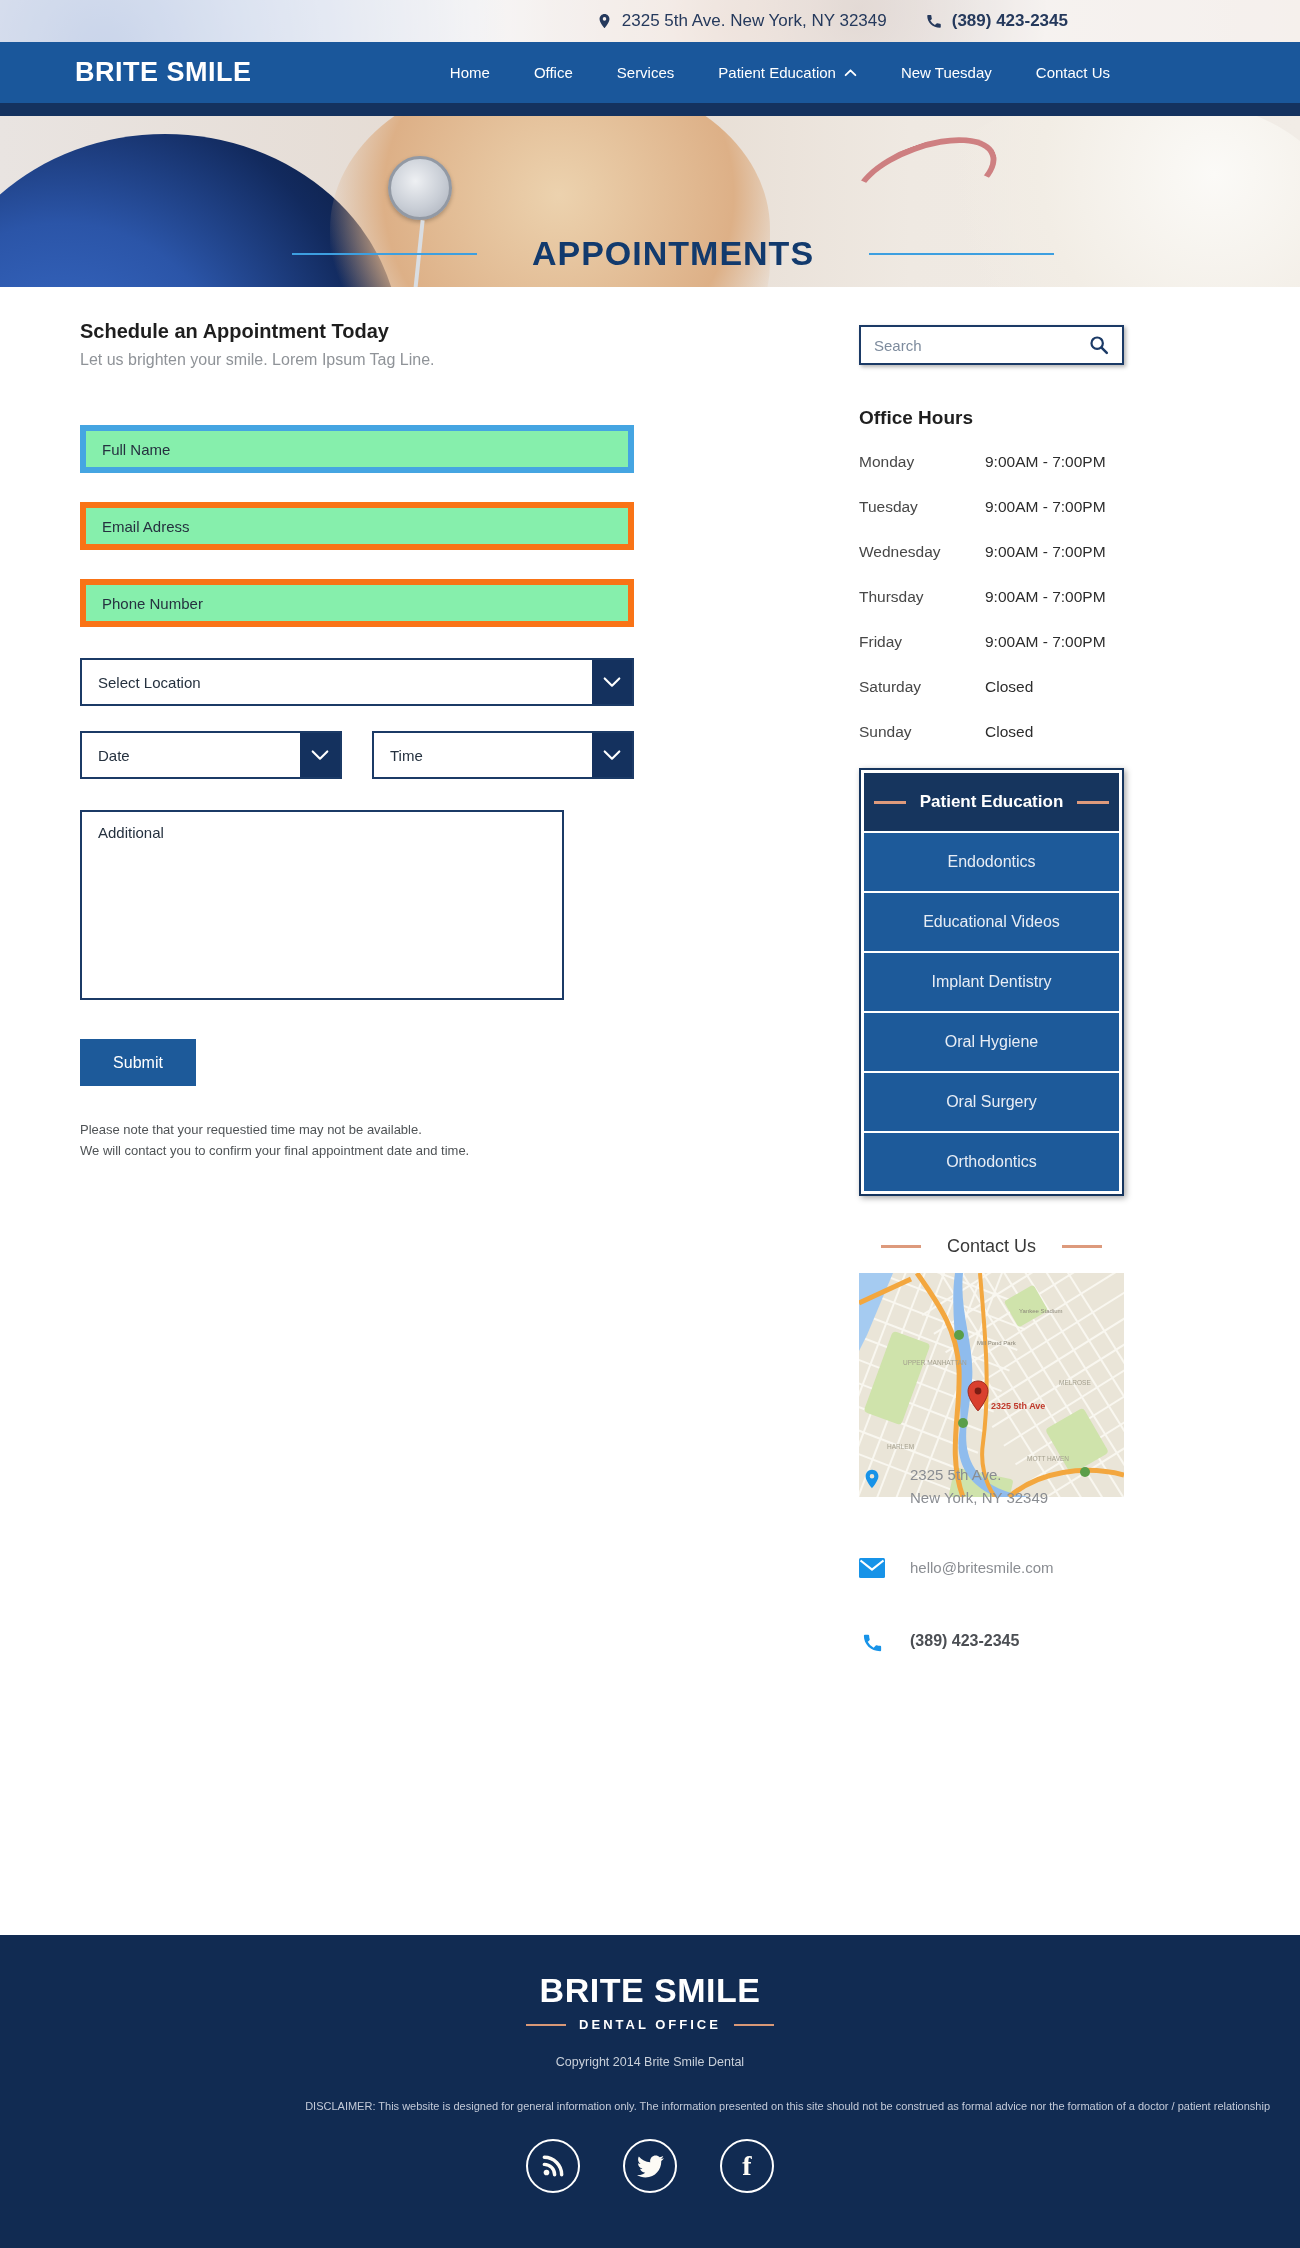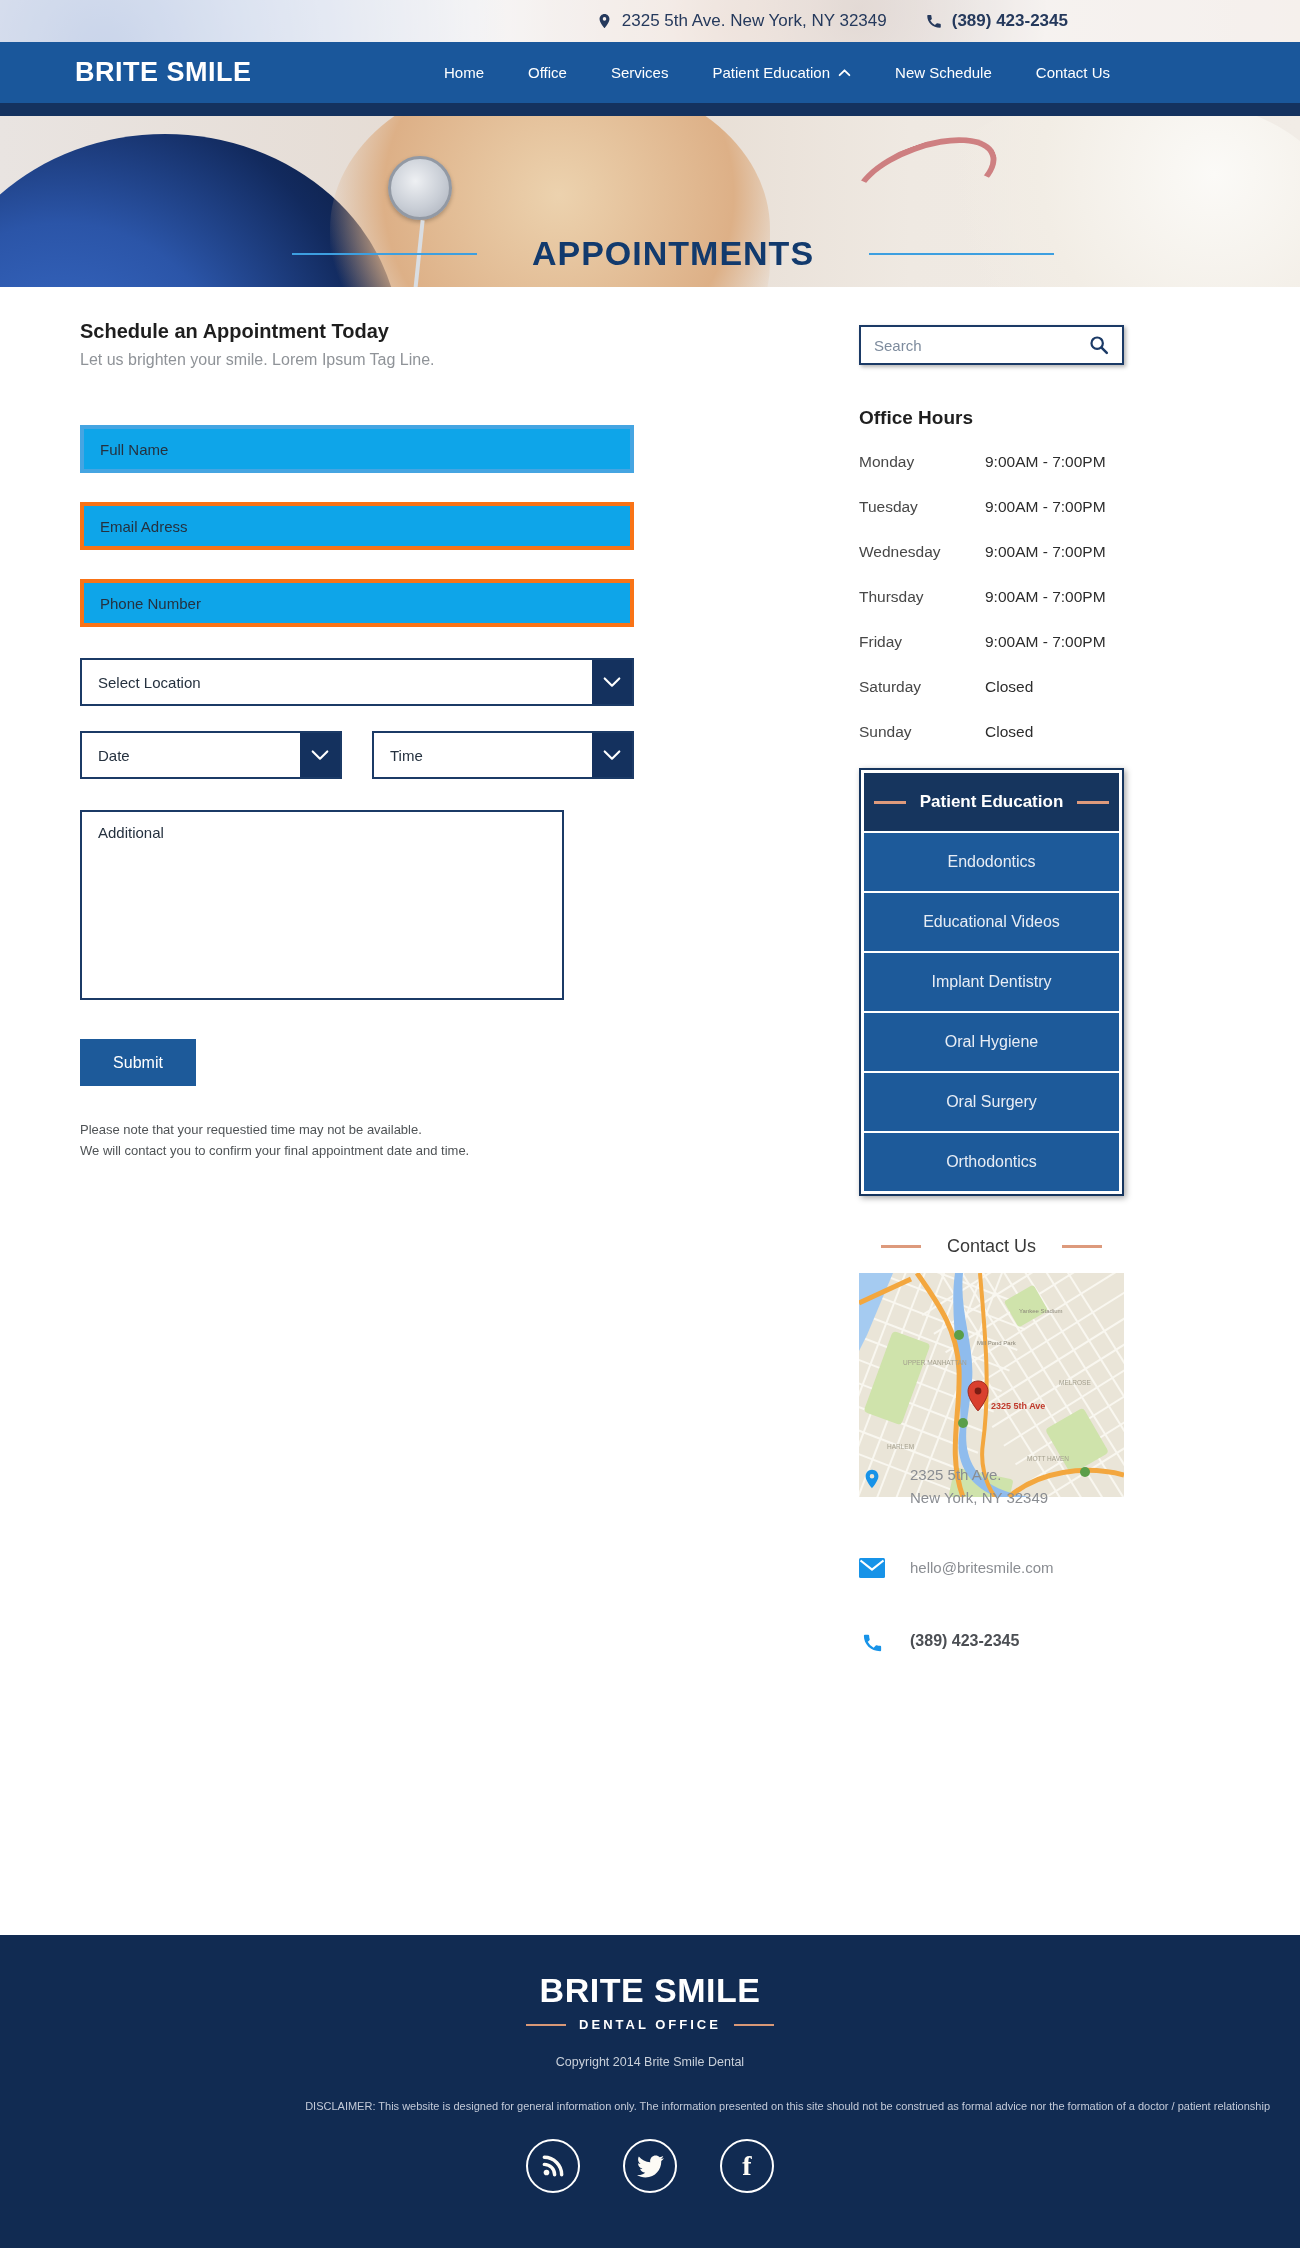--- a/index.html
+++ b/index.html
@@ -54,21 +54,21 @@
   .hero-title { font-size:34px; font-weight:bold; color:#123a6d; letter-spacing:1px; }
 
   
   .content { position:relative; height:1648px; background:#fff; }
   .leftcol { position:absolute; left:80px; top:0; width:554px; }
   .rightcol { position:absolute; left:859px; top:0; width:265px; }
 
   .form-heading { margin-top:33px; font-size:20px; font-weight:bold; color:#1e1e1e; }
   .form-tagline { margin-top:8px; font-size:16px; color:#8f9398; }
 
-  .tin { display:block; width:554px; height:48px; border:4px solid #f97316; background:#0ea5e9;
+  .tin { display:block; width:554px; height:48px; border:6px solid #f97316; background:#86efac;
     padding:0 16px; font-size:15px; color:#25313f; font-family:"Liberation Sans",sans-serif; outline:none; }
   .tin::placeholder, .tarea::placeholder { color:#25313f; opacity:1; }
   .tin.first { margin-top:56px; border-color:#45a5e2; }
   .tin + .tin { margin-top:29px; }
 
   .selrow { margin-top:31px; display:flex; }
   .sel { height:48px; border:2px solid #1b3a66; background:#fff; display:flex; align-items:center;
     cursor:pointer; position:relative; }
   .sel .sel-label { padding-left:16px; font-size:15px; color:#25313f; }
   .sel .sel-btn { margin-left:auto; width:40px; height:44px; background:#14315e; display:flex; align-items:center; justify-content:center; }
@@ -155,21 +155,21 @@
     <div class="navmenu">
       <span class="navlink">Home</span>
       <span class="navlink">Office</span>
       <span class="navlink">Services</span>
       <span class="navlink">
         <span>Patient Education</span>
         <svg width="13" height="9" viewBox="0 0 24 16">
             <polyline points="3,13 12,4 21,13" fill="none" stroke="#fff" stroke-width="3.4" stroke-linecap="round" stroke-linejoin="round"></polyline>
           </svg>
       </span>
-      <span class="navlink">New Schedule</span>
+      <span class="navlink">New Tuesday</span>
       <span class="navlink">Contact Us</span>
     </div>
   </div>
   <div class="navsub"></div>
 
   <div class="hero">
     <div class="hero-chair"></div>
     <div class="hero-skin2"></div>
     <div class="hero-glove"></div>
     <div class="hero-cord"></div>

